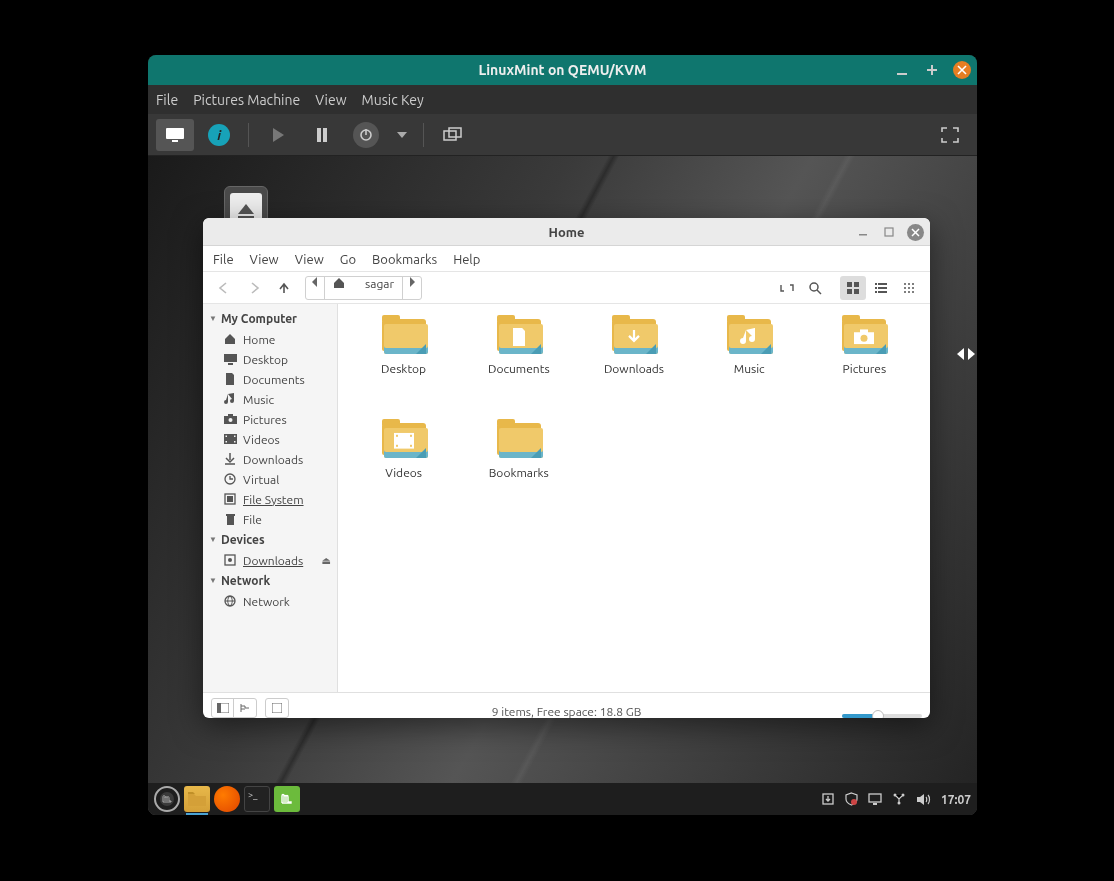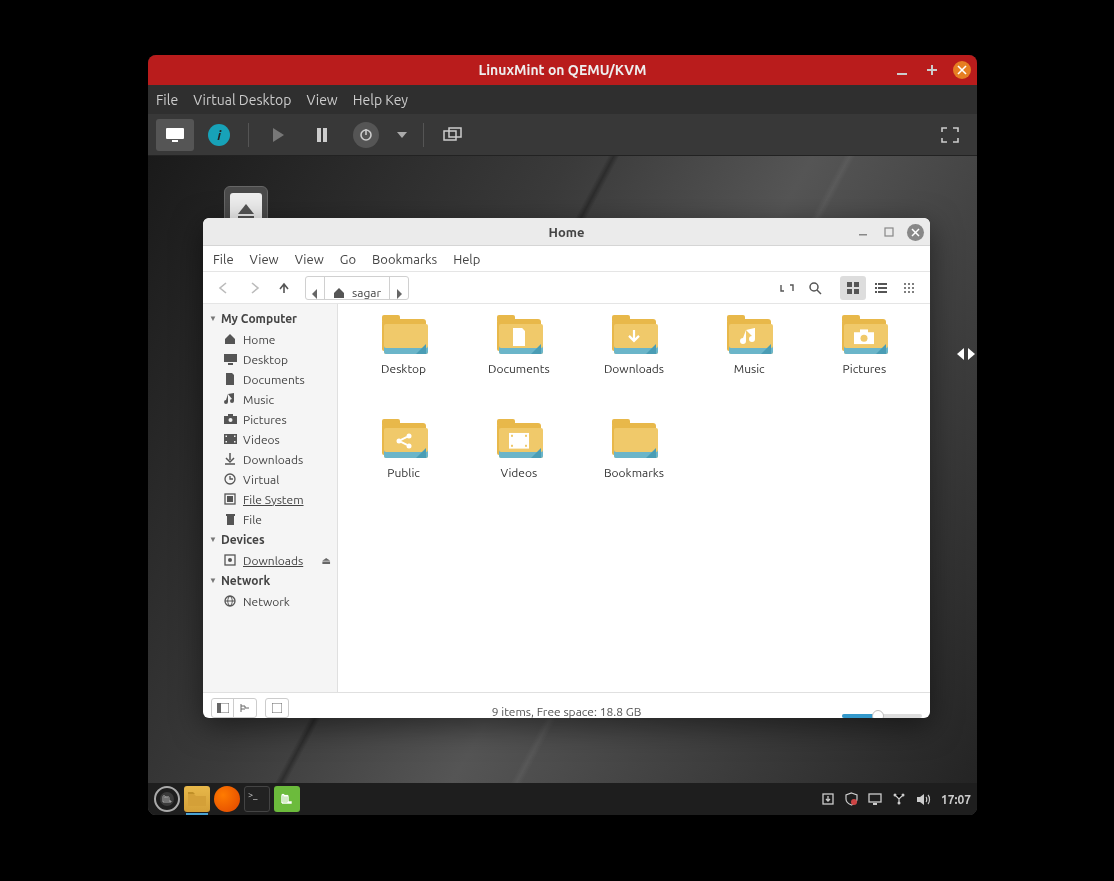--- a/index.html
+++ b/index.html
@@ -1,18 +1,18 @@
 <!DOCTYPE html>
 <html><head>
 <meta charset="utf-8">
 <style>
   * { box-sizing: border-box; margin: 0; padding: 0; }
   html, body { width: 1114px; height: 881px; background: #000; font-family: Ubuntu, 'Noto Sans', sans-serif; overflow: hidden; }
   .vm-window { position: absolute; left: 148px; top: 55px; width: 829px; height: 760px; background: #2b2b2b; border-radius: 8px; display: flex; flex-direction: column; overflow: hidden; }
-  .vm-titlebar { height: 30px; background: #b91c1c; display: flex; align-items: center; justify-content: center; position: relative; color: #eee; font-size: 14px; }
+  .vm-titlebar { height: 30px; background: #0f766e; display: flex; align-items: center; justify-content: center; position: relative; color: #eee; font-size: 14px; }
   .vm-title { font-weight: bold; }
   .vm-titlebar-right { position: absolute; right: 6px; top: 0; height: 30px; display: flex; align-items: center; gap: 12px; }
   .vm-min, .vm-max, .vm-close { width: 18px; height: 18px; display: flex; align-items: center; justify-content: center; cursor: pointer; }
   .vm-close { width: 18px; height: 18px; border-radius: 50%; background: #e67e22; color: #fff; font-size: 12px; }
   .vm-min, .vm-max { color: #ccc; font-size: 14px; }
   .vm-menubar { height: 29px; background: #2f2f2f; display: flex; align-items: center; padding: 0 8px; gap: 15px; color: #ccc; font-size: 14px; }
   .vm-menu-item { cursor: pointer; }
   .vm-toolbar { height: 42px; background: #383838; display: flex; align-items: center; padding: 0 8px; gap: 6px; border-bottom: 1px solid #222; }
   .vm-tool-btn { width: 38px; height: 32px; display: flex; align-items: center; justify-content: center; color: #aaa; border-radius: 3px; cursor: pointer; }
   .vm-tool-btn.active1 { background: #555; color: #fff; }
@@ -36,21 +36,21 @@
   .fm-title { height: 28px; background: #ebebeb; display: flex; align-items: center; justify-content: center; position: relative; font-size: 13px; font-weight: bold; color: #444; border-bottom: 1px solid #d5d5d5; border-radius: 6px 6px 0 0; }
   .fm-title-right { position: absolute; right: 6px; top: 0; height: 28px; display: flex; align-items: center; gap: 10px; }
   .fm-winbtn { width: 16px; height: 16px; display: flex; align-items: center; justify-content: center; color: #888; cursor: pointer; font-size: 11px; }
   .fm-winbtn.close { width: 17px; height: 17px; border-radius: 50%; background: #888; color: #fff; font-size: 11px; }
   .fm-menubar { height: 26px; display: flex; align-items: center; padding: 0 10px; gap: 16px; font-size: 13px; color: #444; border-bottom: 1px solid #e5e5e5; }
   .fm-menu-item { cursor: pointer; }
   .fm-navbar { height: 32px; display: flex; align-items: center; padding: 0 8px; gap: 4px; border-bottom: 1px solid #e5e5e5; }
   .fm-navbtn { width: 26px; height: 24px; display: flex; align-items: center; justify-content: center; color: #666; cursor: pointer; border-radius: 3px; }
   .fm-navbtn.disabled { color: #bbb; cursor: default; }
   .fm-path { display: flex; align-items: center; margin-left: 4px; border: 1px solid #d0d0d0; border-radius: 3px; height: 24px; overflow: hidden; }
-  .fm-path-seg { height: 100%; display: flex; align-items: flex-end; padding: 0 8px; font-size: 12px; color: #444; border-right: 1px solid #d0d0d0; cursor: pointer; gap: 7px; }
+  .fm-path-seg { height: 100%; display: flex; align-items: flex-start; padding: 0 8px; font-size: 12px; color: #444; border-right: 1px solid #d0d0d0; cursor: pointer; gap: 20px; }
   .fm-path-seg:last-child { border-right: none; }
   .fm-nav-spacer { flex: 1; }
   .fm-viewbtns { display: flex; align-items: center; gap: 2px; }
   .fm-viewbtn { width: 26px; height: 24px; display: flex; align-items: center; justify-content: center; color: #555; cursor: pointer; border-radius: 3px; }
   .fm-viewbtn.active { background: #ddd; }
   .fm-body { flex: 1; display: flex; overflow: hidden; }
   .fm-sidebar { width: 135px; background: #f5f5f5; border-right: 1px solid #e0e0e0; overflow: auto; font-size: 12px; color: #444; padding-top: 4px; }
   .fm-side-header { display: flex; align-items: center; padding: 4px 6px; font-weight: bold; cursor: pointer; }
   .fm-side-header .arrow { margin-right: 4px; font-size: 8px; color: #777; }
   .fm-side-item { display: flex; align-items: center; padding: 3px 6px 3px 20px; cursor: pointer; gap: 6px; }
@@ -110,23 +110,23 @@
       <span class="vm-close">
         <svg width="10" height="10" viewBox="0 0 10 10">
             <line x1="1" y1="1" x2="9" y2="9" stroke="#fff" stroke-width="1.6"></line>
             <line x1="9" y1="1" x2="1" y2="9" stroke="#fff" stroke-width="1.6"></line>
           </svg>
       </span>
     </div>
   </div>
   <div class="vm-menubar">
     <span class="vm-menu-item">File</span>
-    <span class="vm-menu-item">Virtual Desktop</span>
+    <span class="vm-menu-item">Pictures Machine</span>
     <span class="vm-menu-item">View</span>
-    <span class="vm-menu-item">Help Key</span>
+    <span class="vm-menu-item">Music Key</span>
   </div>
   <div class="vm-toolbar">
     <div class="vm-tool-btn active1">
       <svg width="20" height="16" viewBox="0 0 20 16">
           <rect x="1" y="1" width="18" height="11" rx="1" fill="#fff"></rect>
           <rect x="7" y="13" width="6" height="2" fill="#fff"></rect>
         </svg>
     </div>
     <div class="vm-tool-btn info">
         <div class="circ">i</div>
@@ -480,36 +480,20 @@
                 <div class="folder-corner"></div>
                 <div class="folder-ico">
                   <svg width="20" height="15" viewBox="0 0 20 15">
                     <rect x="0" y="3" width="20" height="12" fill="#fff"></rect>
                     <rect x="6" y="0" width="8" height="4" fill="#fff"></rect>
                     <circle cx="10" cy="9" r="3.5" fill="#f0c96a"></circle>
                   </svg>
                 </div>
               </div>
               <div class="label">Pictures</div>
-            </div>
-            <div class="fm-item">
-              <div class="folder">
-                <div class="folder-back"></div>
-                <div class="folder-front"></div>
-                <div class="folder-corner"></div>
-                <div class="folder-ico">
-                  <svg width="18" height="18" viewBox="0 0 18 18">
-                    <circle cx="4" cy="9" r="2.5" fill="#fff"></circle>
-                    <circle cx="14" cy="4" r="2.5" fill="#fff"></circle>
-                    <circle cx="14" cy="14" r="2.5" fill="#fff"></circle>
-                    <path d="M6 8 L12 5 M6 10 L12 13" stroke="#fff" stroke-width="1.8"></path>
-                  </svg>
-                </div>
-              </div>
-              <div class="label">Public</div>
             </div>
             <div class="fm-item">
               <div class="folder">
                 <div class="folder-back"></div>
                 <div class="folder-front"></div>
                 <div class="folder-corner"></div>
                 <div class="folder-ico">
                   <svg width="20" height="16" viewBox="0 0 20 16">
                     <rect x="0" y="0" width="20" height="16" fill="#fff"></rect>
                     <rect x="2" y="2" width="2" height="2" fill="#f0c96a"></rect>

